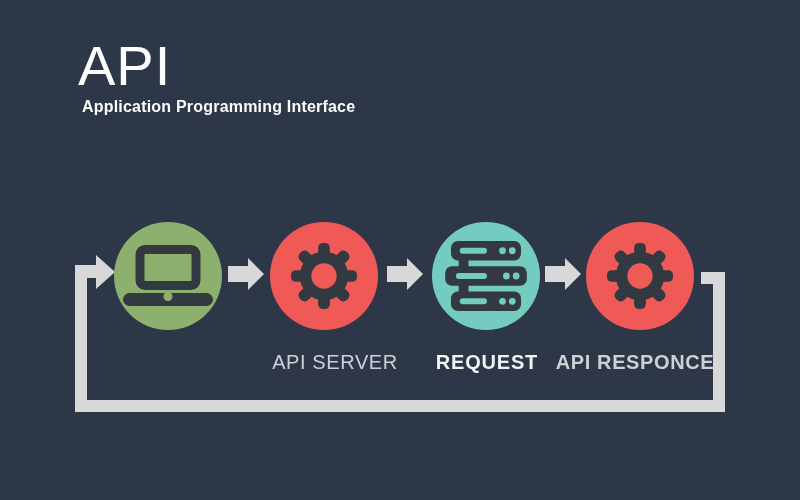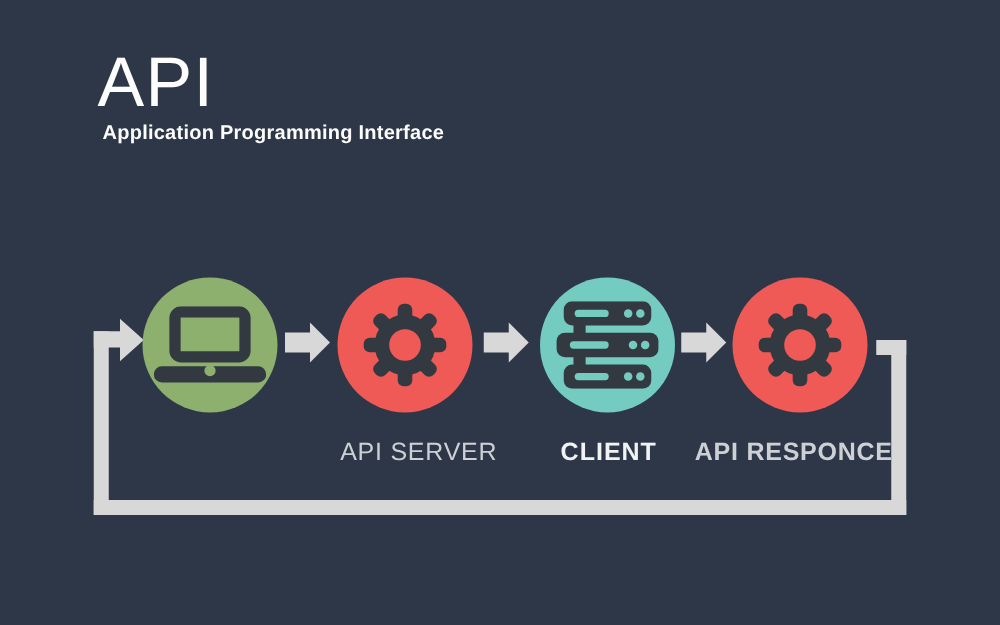--- a/index.html
+++ b/index.html
@@ -122,16 +122,16 @@
         <rect x="30" y="2" width="12" height="68" rx="5" transform="rotate(45 36 36)"></rect>
         <rect x="30" y="2" width="12" height="68" rx="5" transform="rotate(90 36 36)"></rect>
         <rect x="30" y="2" width="12" height="68" rx="5" transform="rotate(135 36 36)"></rect>
         <circle cx="36" cy="36" r="25"></circle>
       </g>
       <circle cx="36" cy="36" r="13" fill="var(--response,#ef5a57)"></circle>
     </svg>
   </div>
 
   <div class="lbl lbl-request">API SERVER</div>
-  <div class="lbl strong lbl-server">CLIENT</div>
+  <div class="lbl strong lbl-server">REQUEST</div>
   <div class="lbl lbl-response">API RESPONCE</div>
 
 </div>
 
 </body></html>

